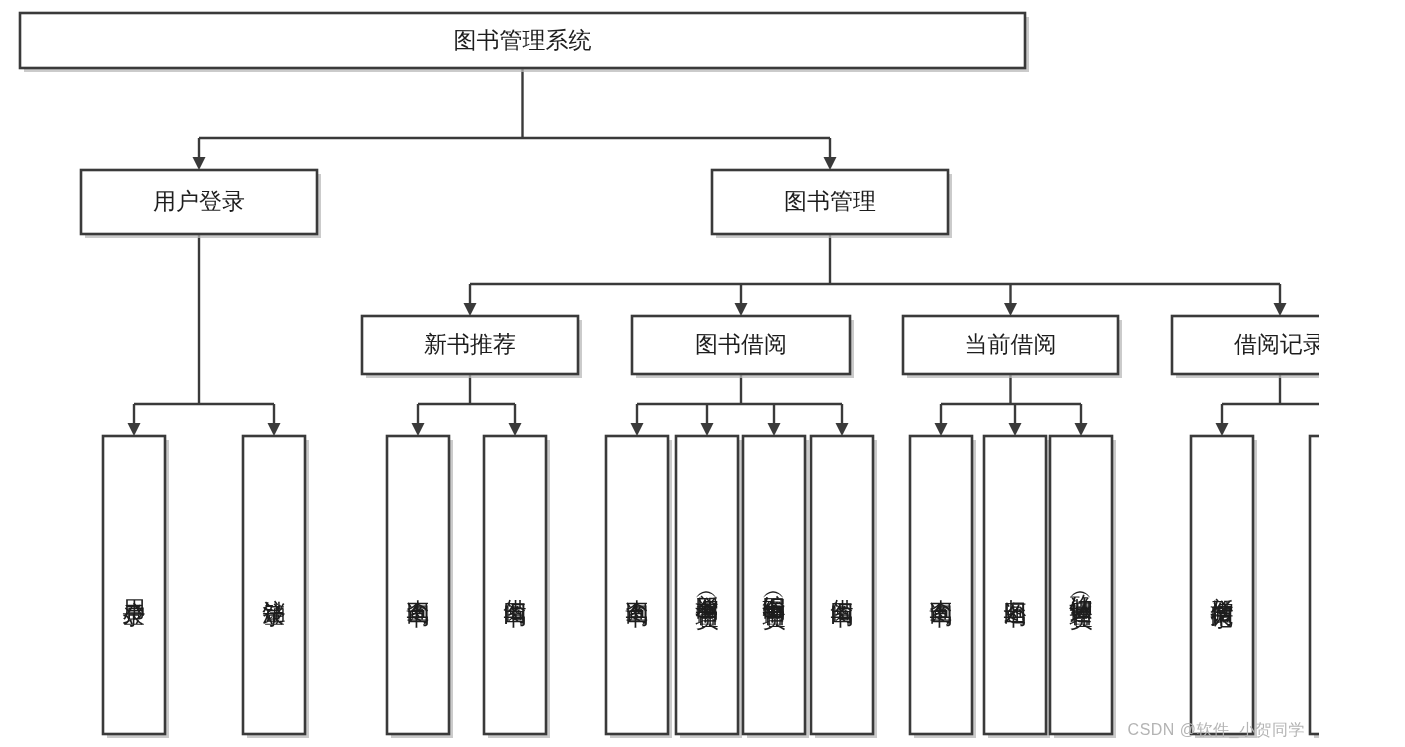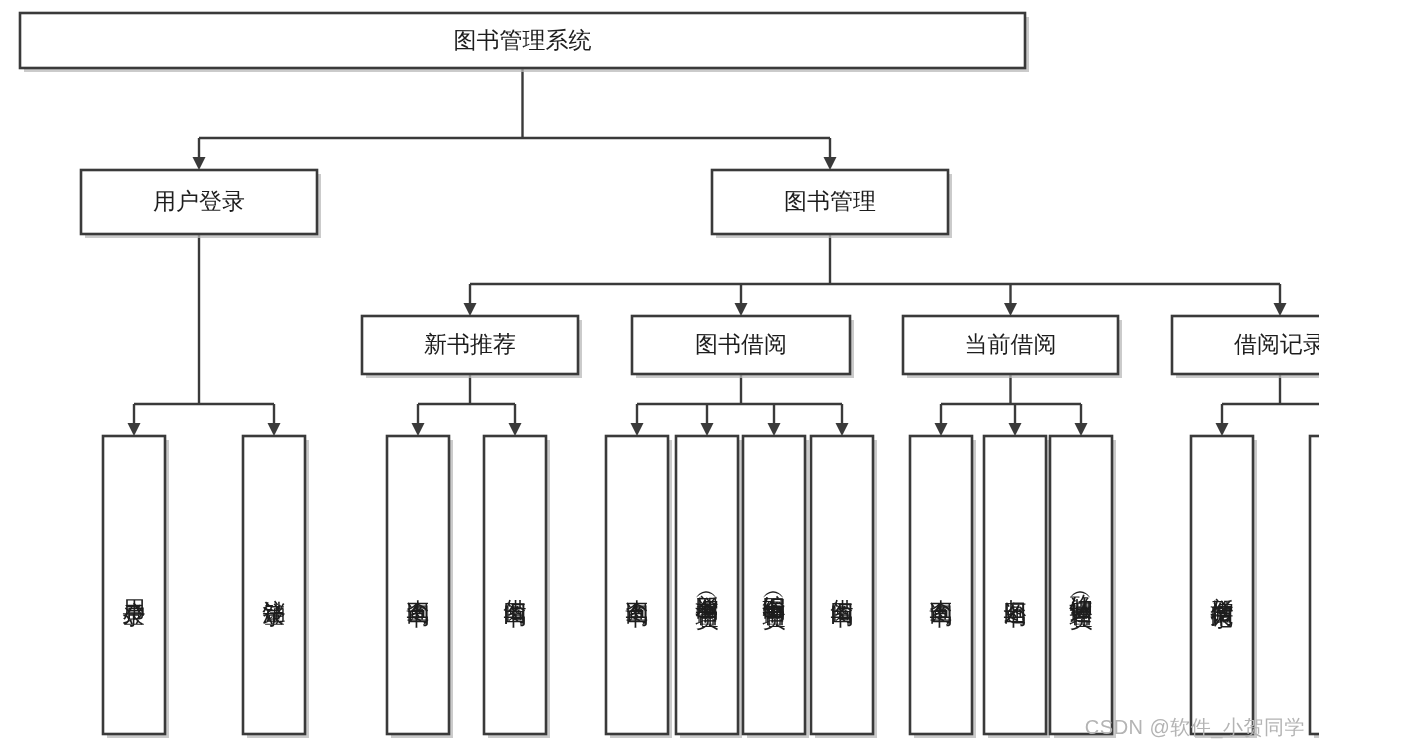--- a/index.html
+++ b/index.html
@@ -51,21 +51,21 @@
     font-size: 23px;
     fill: #1d1d1d;
     text-anchor: middle;
     dominant-baseline: middle;
   }
   .watermark-text {
     position: absolute;
     right: 14px;
     bottom: 6px;
     font-family: "Liberation Sans", "DejaVu Sans", sans-serif;
-    font-size: 20px;
+    font-size: 16px;
     color: #b4b4b4;
     letter-spacing: 0.5px;
     white-space: nowrap;
     pointer-events: none;
   }
   .vlabel {
     position: absolute;
     writing-mode: vertical-rl;
     text-orientation: upright;
     font-family: "Liberation Sans", "DejaVu Sans", sans-serif;

